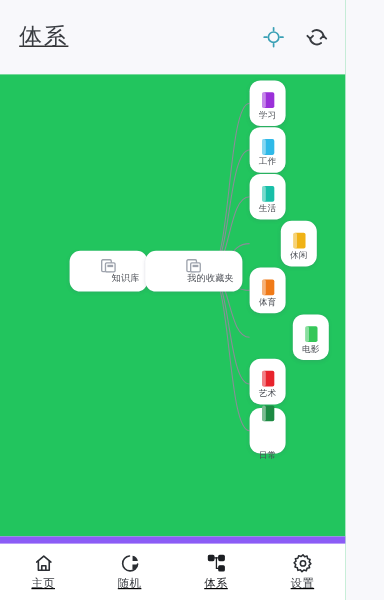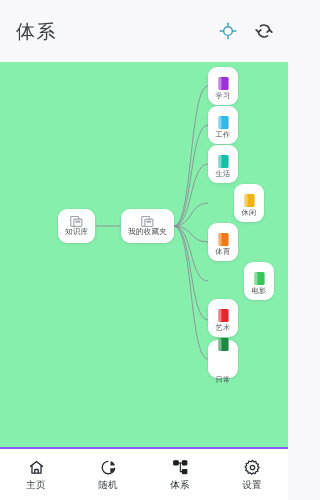--- a/index.html
+++ b/index.html
@@ -5,22 +5,22 @@
   * { margin:0; padding:0; box-sizing:border-box; }
   html, body {
     width:288px; height:500px;
     font-family:"DejaVu Sans", sans-serif;
     background:#f8f8fb;
     overflow:hidden;
   }
   #app {
     position:relative;
     width:288px; height:500px;
-    background:#86efac;
-    display:flex; flex-direction:column;
+    background:#22c55e;
+    display:flex; flex-direction:column;text-decoration:underline;
   }
 
   
   .header {
     position:relative;
     height:62px;
     flex:0 0 62px;
     display:flex; align-items:center;
     padding:0 14px 0 16px;
     background:#f8f8fb;
@@ -69,28 +69,28 @@
     gap:0px;
   }
   .node-icon { display:block; }
   .node-label {
     font-size:7.2px;
     color:#4b4e55;
     line-height:1.1;
     white-space:nowrap;
     letter-spacing:.2px;
   }
-  .node-root .node-label { font-size:7.6px; }
+  .node-root .node-label { font-size:7.6px;margin-left:28px; }
 
   
   .tabbar {
     flex:0 0 53px;
     height:53px;
     background:#ffffff;
-    border-top:2px solid #8b5cf6;
+    border-top:6px solid #8b5cf6;
     display:flex;
     align-items:flex-start;
   }
   .tab {
     flex:1 1 0;
     display:flex; flex-direction:column;
     align-items:center; justify-content:center;
     gap:4px;
     height:100%;
   }

